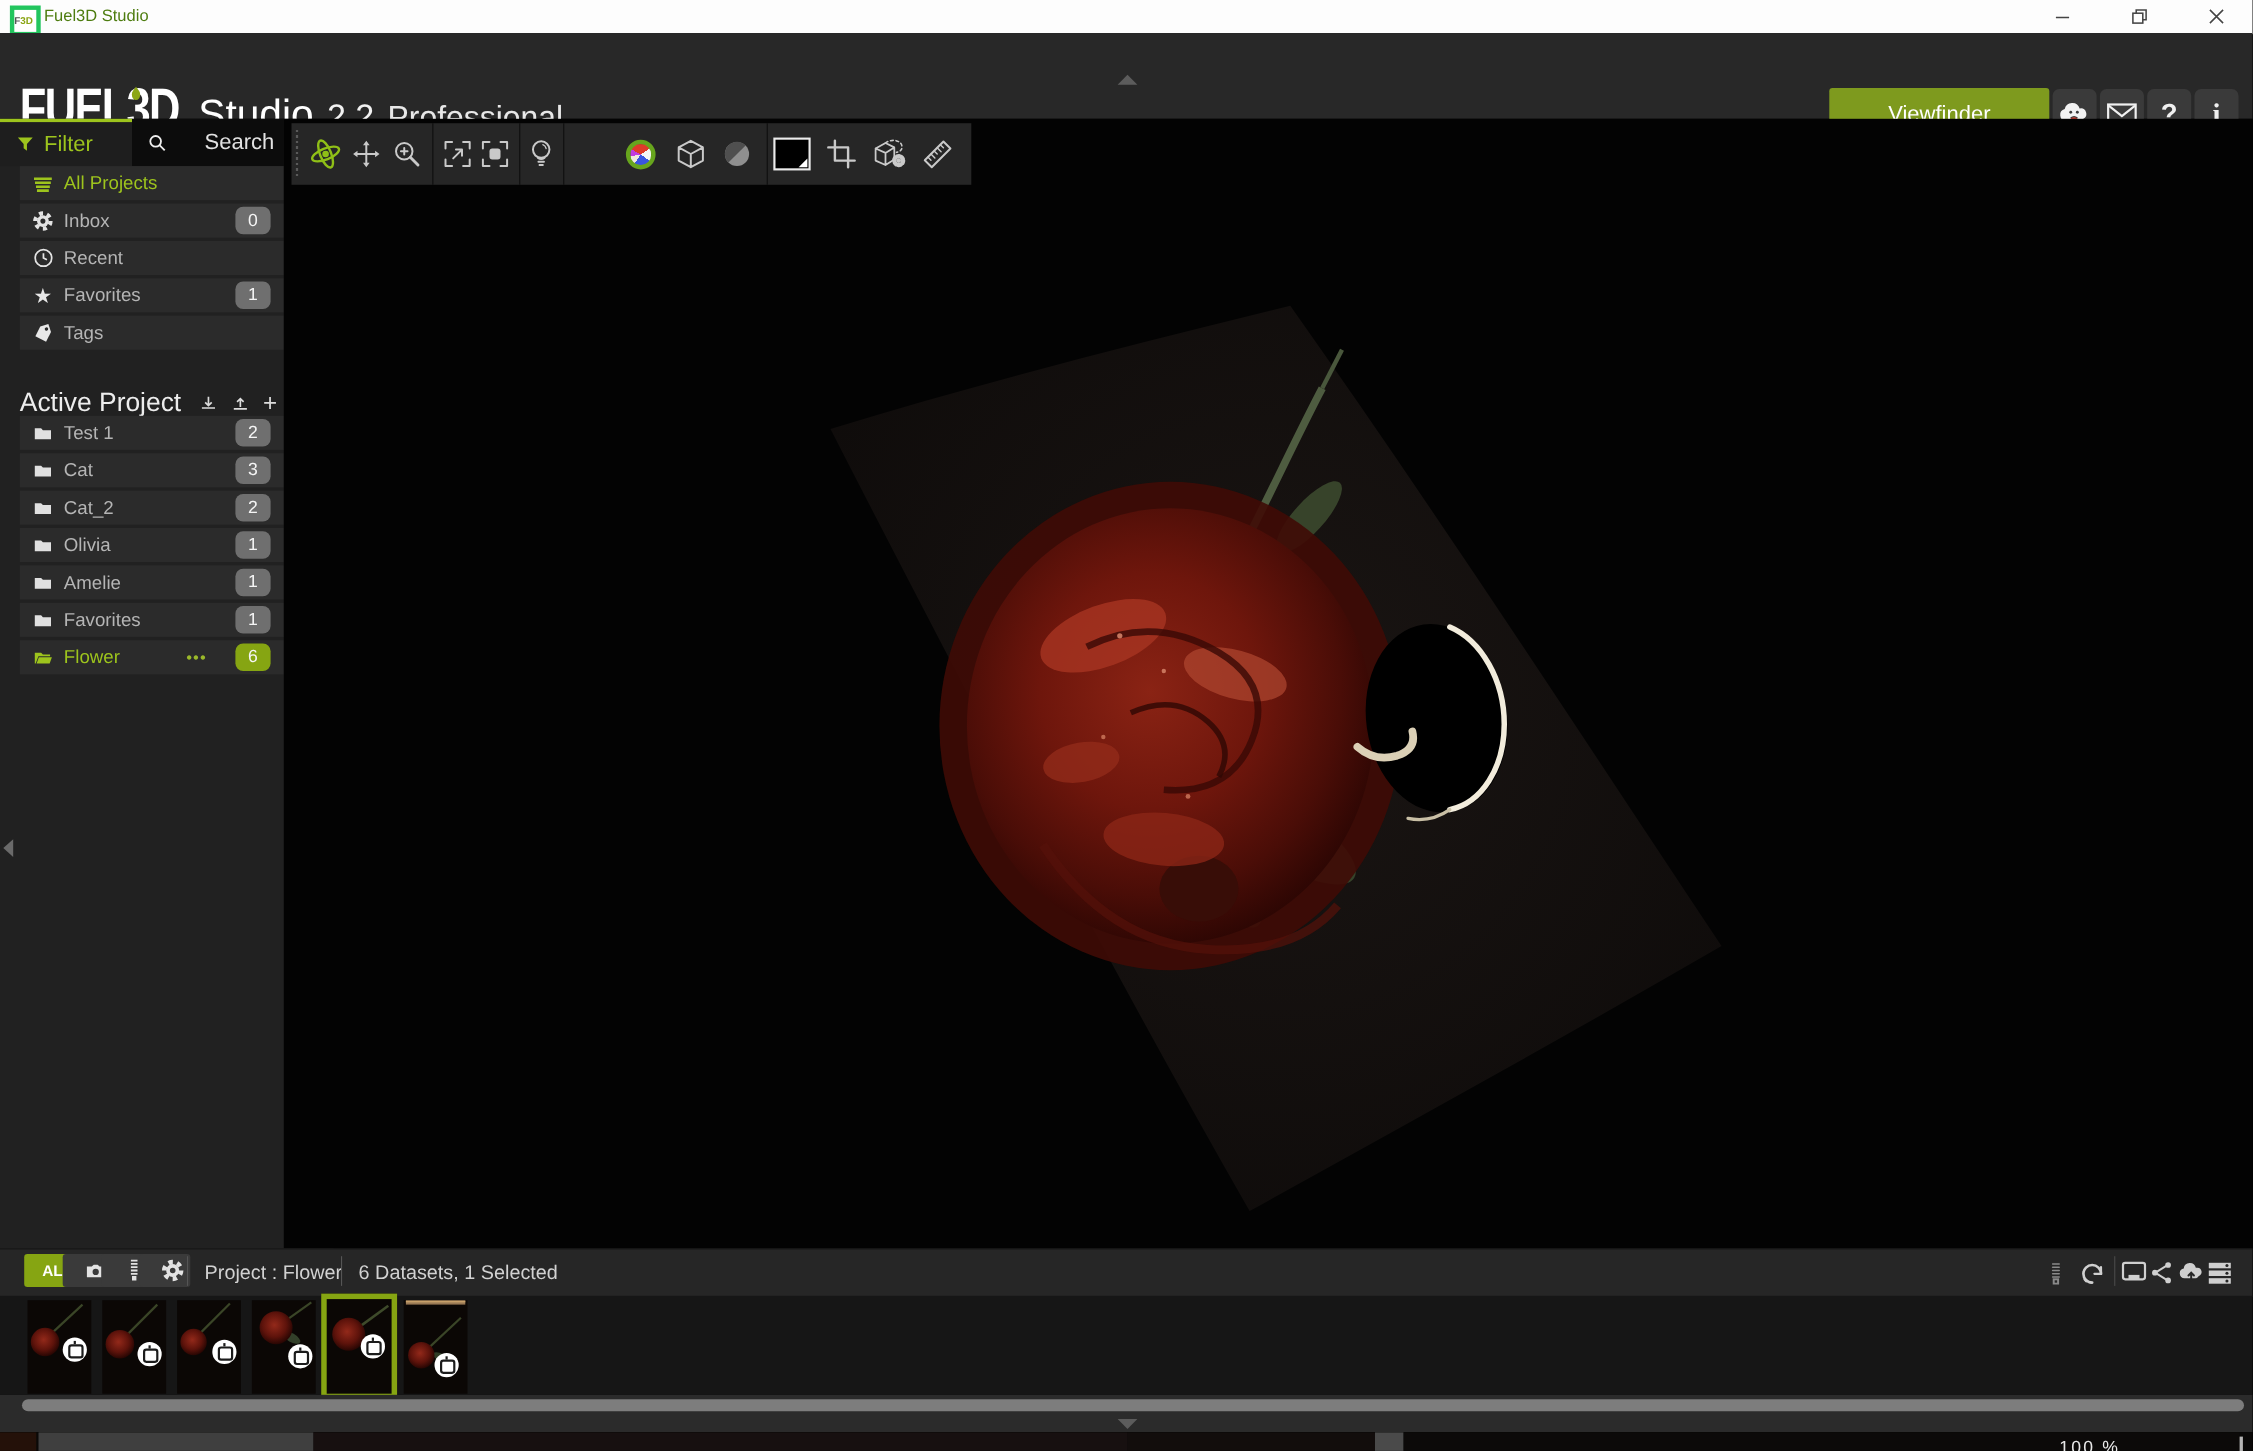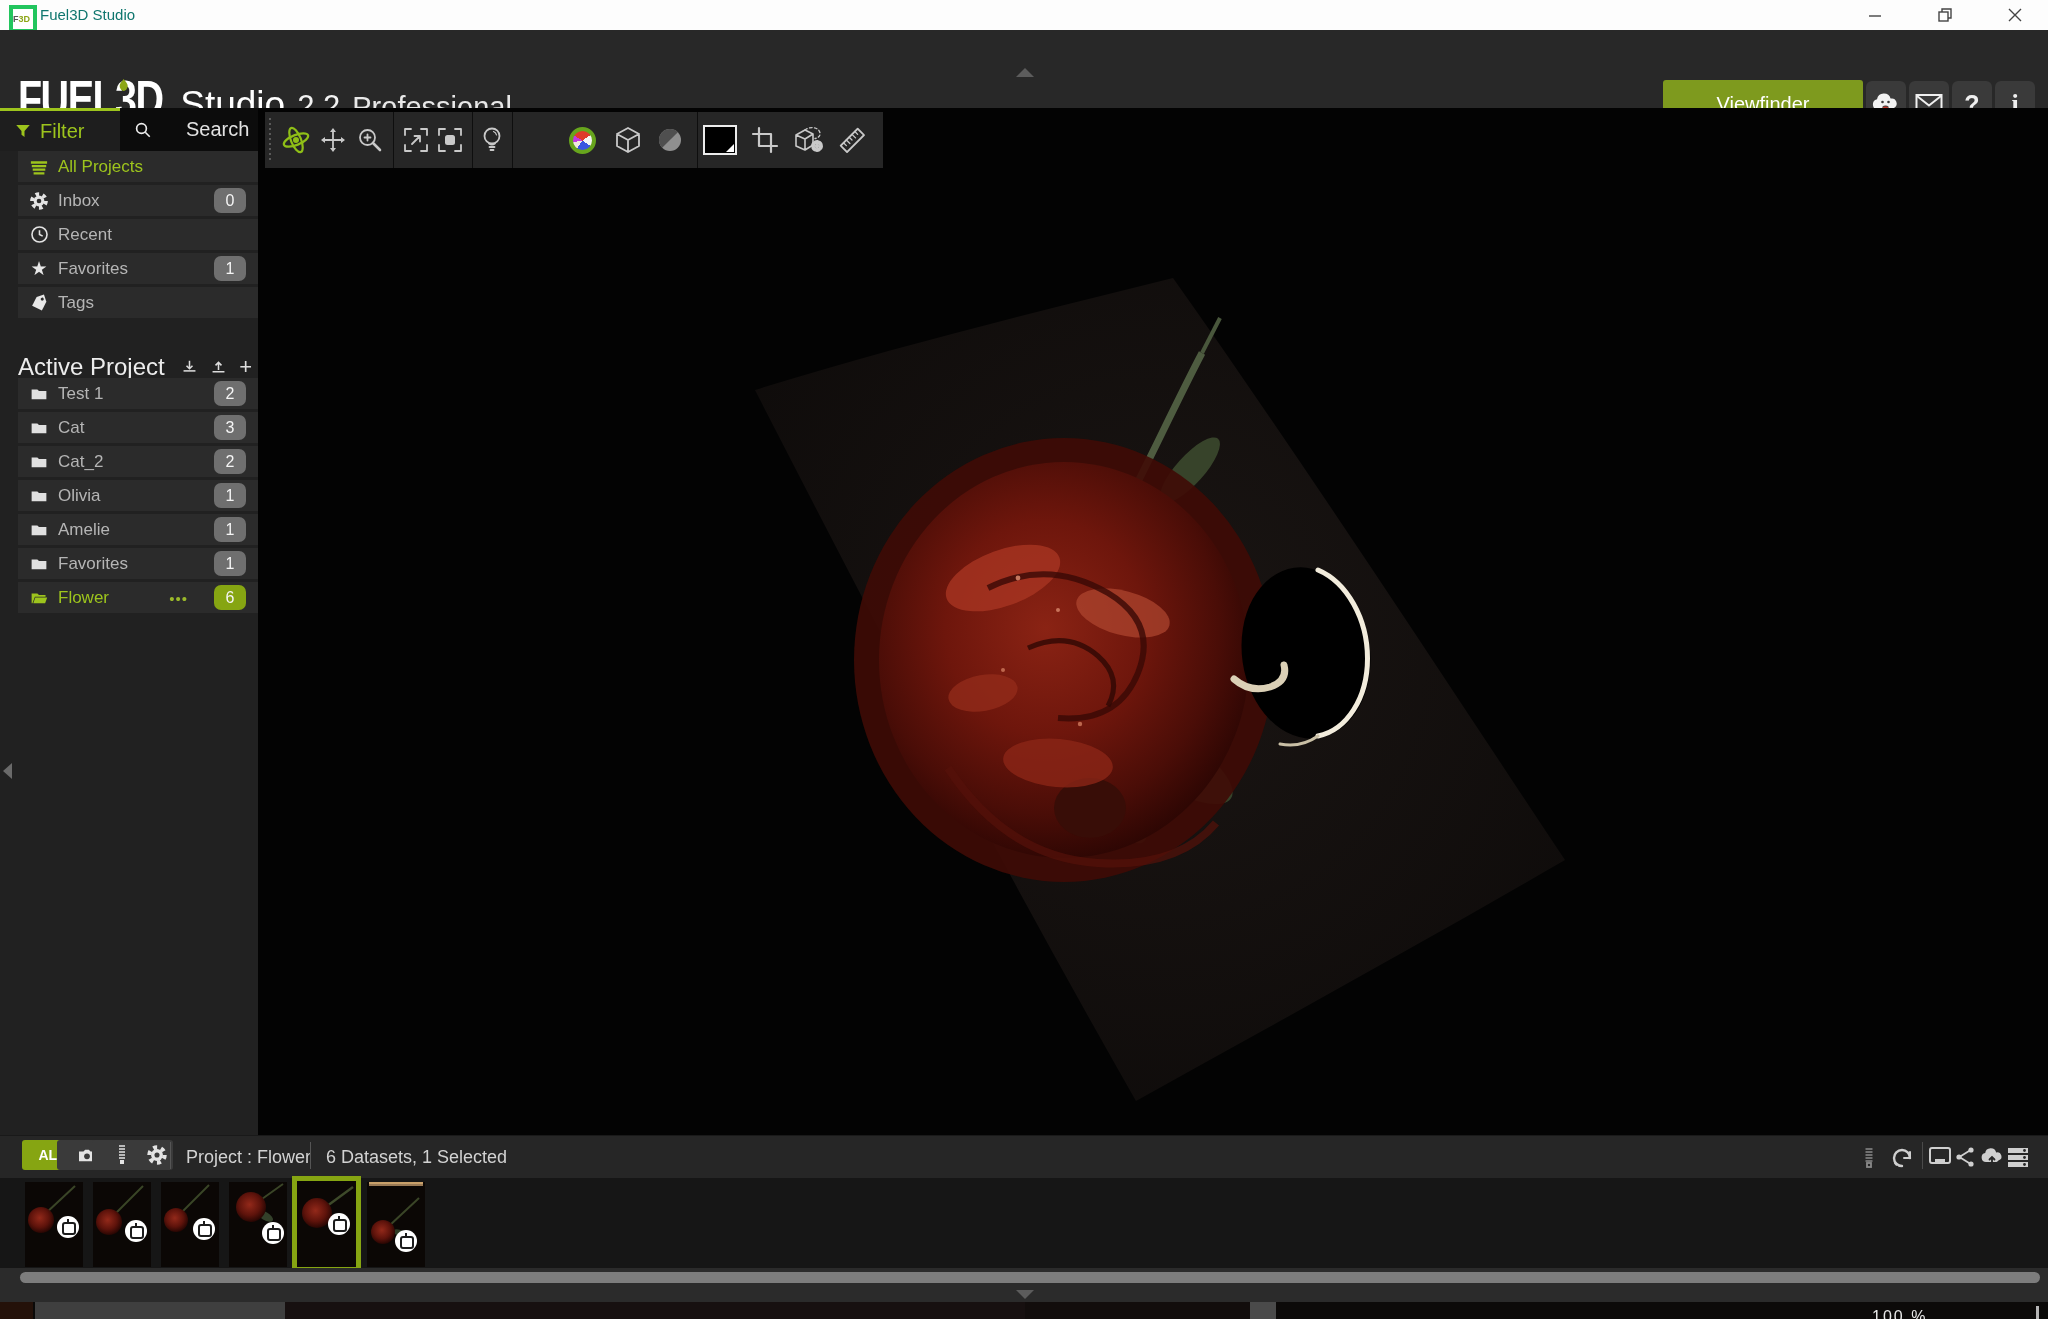--- a/index.html
+++ b/index.html
@@ -6,21 +6,21 @@
   #root{position:relative;width:2048px;height:1319px;background:#000;overflow:hidden;
         font-family:"Liberation Sans",sans-serif;-webkit-font-smoothing:antialiased;}
   .abs{position:absolute;}
   svg{display:block;}
 
   
   .titlebar{left:0;top:0;width:2048px;height:30px;background:#fdfdfd;border-bottom:1px solid #e2e2e2;}
   .appicon{left:9px;top:5px;width:20px;height:20px;background:#fff;border:4px solid #22c55e;
            font-size:9px;font-weight:bold;line-height:20px;text-align:left;color:#555;}
   .appicon b{color:#8ca616;}
-  .titletext{left:40px;top:0;height:30px;line-height:30px;font-size:15px;color:#0f766e;}
+  .titletext{left:40px;top:0;height:30px;line-height:30px;font-size:15px;color:#4d7c0f;}
   .winbtn{top:0;width:62px;height:30px;display:flex;align-items:center;justify-content:center;}
   .winbtn svg{stroke:#444;stroke-width:1.4;fill:none;}
 
   
   .header{left:0;top:30px;width:2048px;height:78px;background:#282828;}
   .brandrow{left:18px;top:30px;height:78px;display:flex;align-items:baseline;}
   .fuel3d{font-size:52px;font-weight:bold;color:#fff;letter-spacing:-2px;
           transform:scaleX(.76);transform-origin:left 80%;margin-right:-32px;line-height:78px;}
   .f3{position:relative;}
   .f3 .drop{position:absolute;left:6px;top:11px;width:10px;height:10px;background:#8ca616;

